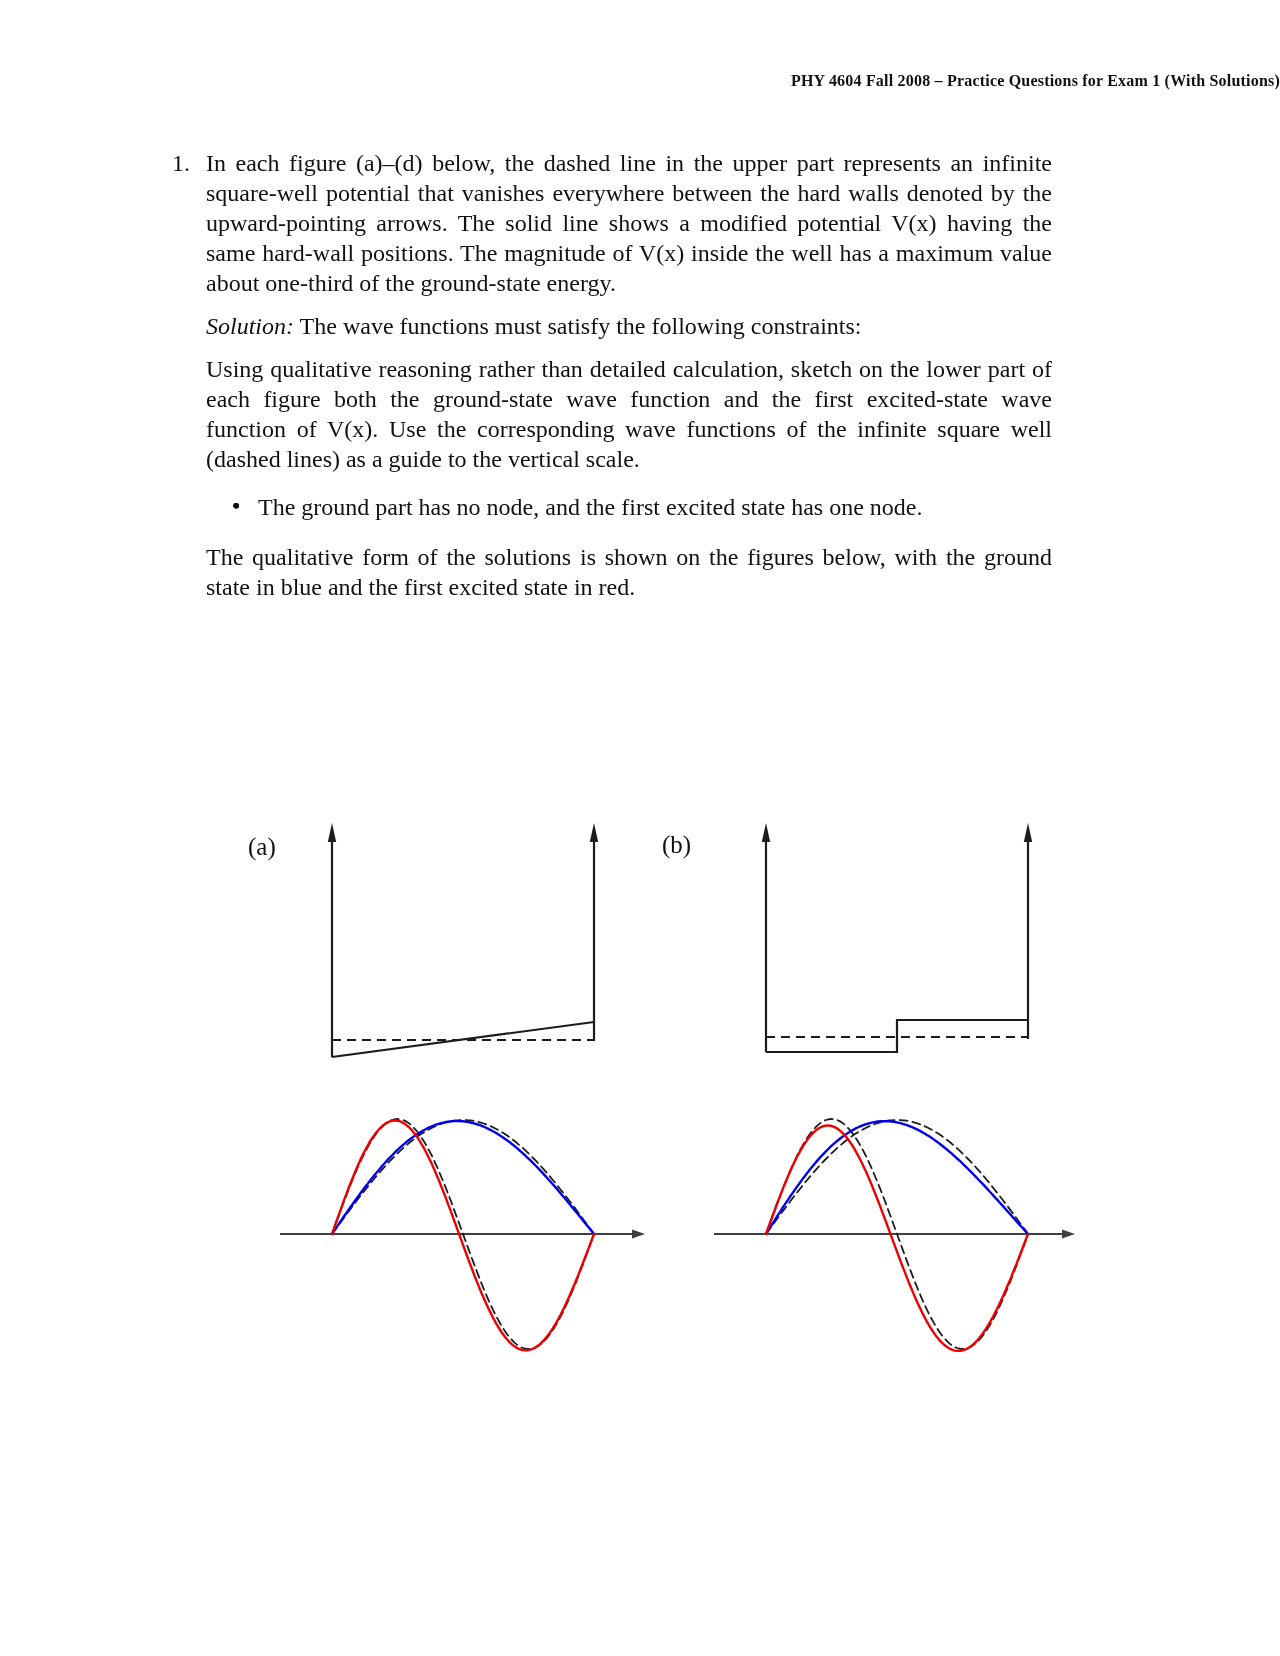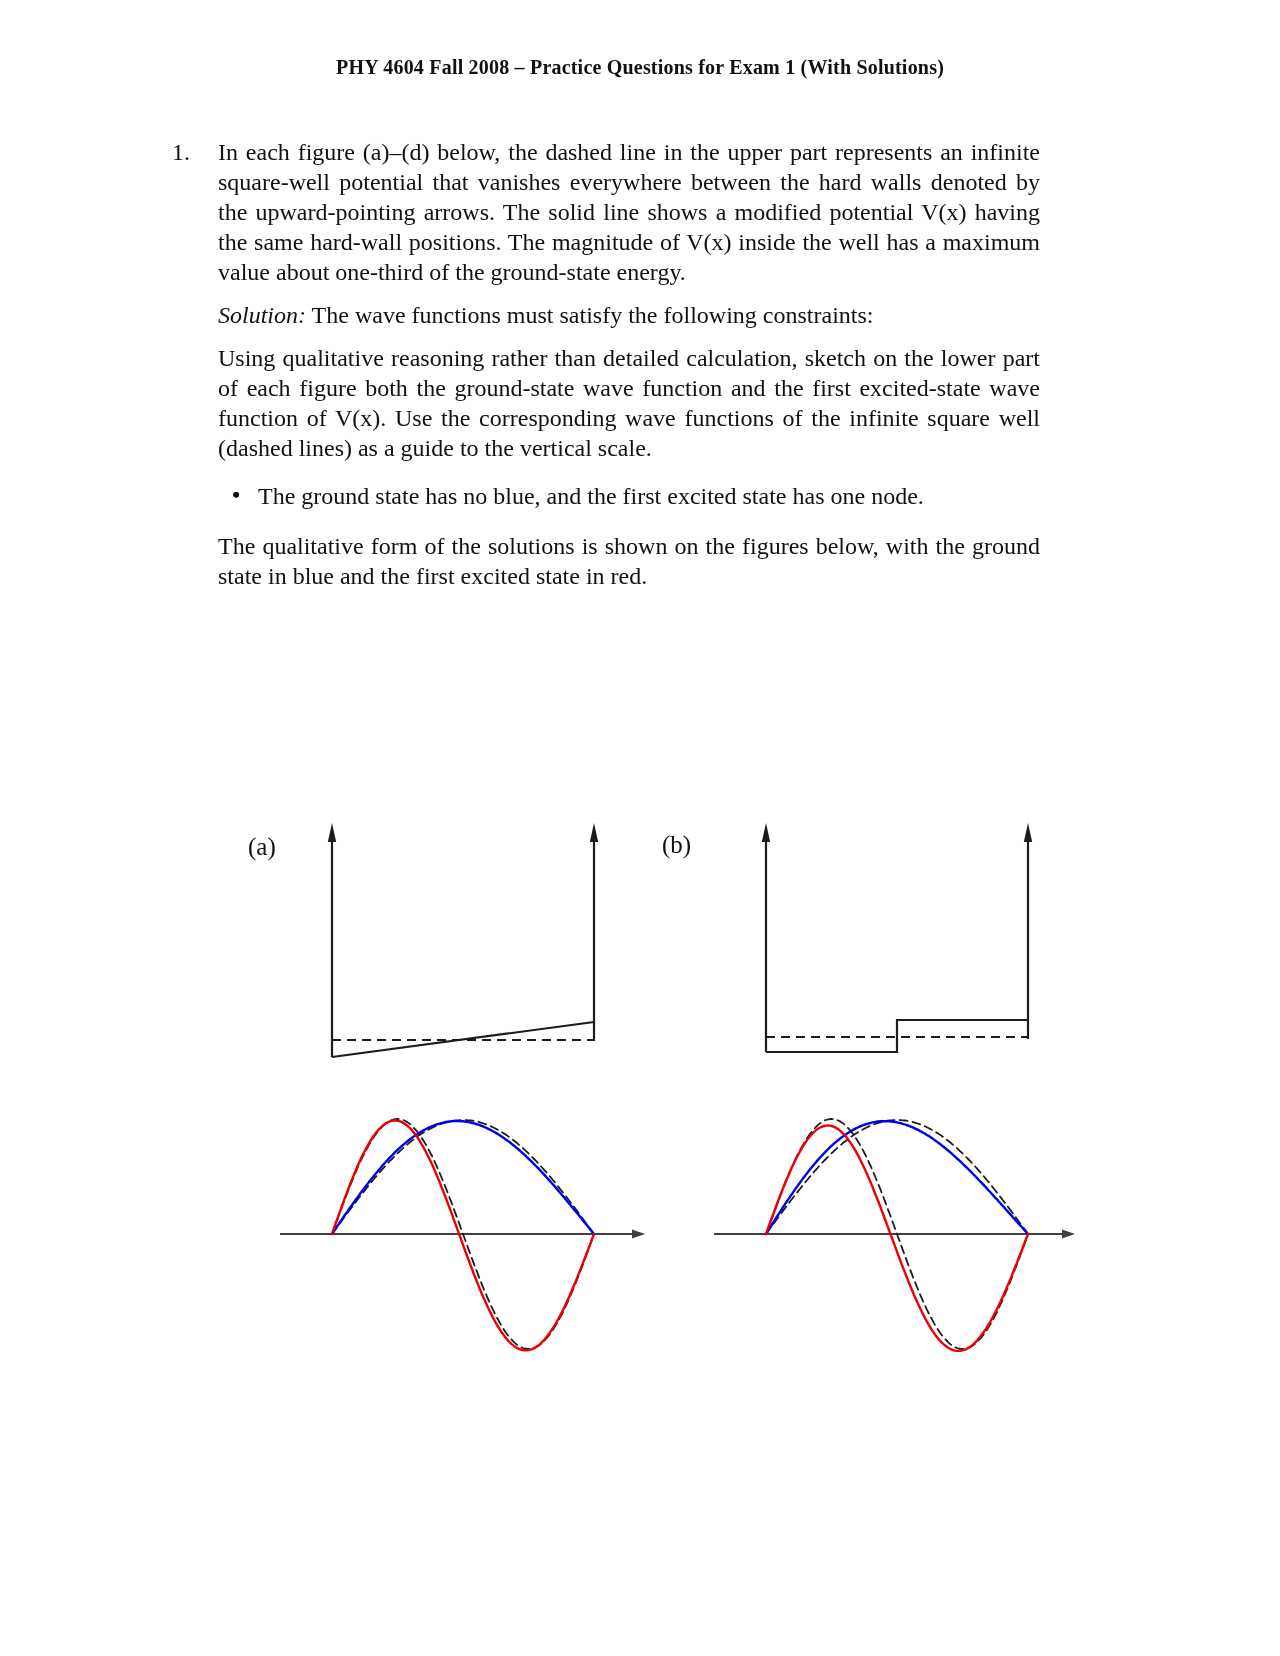--- a/index.html
+++ b/index.html
@@ -9,44 +9,44 @@
   }
   body {
     position: relative;
     width: 1280px;
     height: 1656px;
     font-family: "Liberation Serif", serif;
     color: #111111;
     overflow: hidden;
   }
   .doc-title {
-    padding-top: 56px;
-    text-align: center;
-    font-size: 20px;
+    padding-top: 72px;
+    text-align: right;
+    font-size: 16px;
     font-weight: bold;
     letter-spacing: 0.2px;
   }
   .item {
     position: relative;
     margin: 58px 0 0 172px;
     width: 884px;
     font-size: 24px;
     line-height: 30px;
     text-align: justify;
   }
   .item-no {
     position: absolute;
     left: 0;
     top: 0;
   }
   .item-body {
     margin-left: 30px;
   }
   .item-body p {
-    margin: 13px 16px;
+    margin: 13px 4px;
   }
   .solution-label {
     font-style: italic;
   }
   ul.constraints {
     list-style: none;
     margin: 18px 0 20px 0;
     padding: 0;
   }
   ul.constraints li {
@@ -81,21 +81,21 @@
 
 <div class="item">
   <span class="item-no">1.</span>
   <div class="item-body">
     <p>In each figure (a)–(d) below, the dashed line in the upper part represents an infinite square-well potential that vanishes everywhere between the hard walls denoted by the upward-pointing arrows. The solid line shows a modified potential V(x) having the same hard-wall positions. The magnitude of V(x) inside the well has a maximum value about one-third of the ground-state energy.</p>
     <p><span class="solution-label">Solution:</span> <span>The wave functions must satisfy the following constraints:</span></p>
     <p>Using qualitative reasoning rather than detailed calculation, sketch on the lower part of each figure both the ground-state wave function and the first excited-state wave function of V(x). Use the corresponding wave functions of the infinite square well (dashed lines) as a guide to the vertical scale.</p>
     <ul class="constraints">
       <li><span class="bullet-dot">•</span></li>
       <li><span class="bullet-dot">•</span></li>
-      <li><span class="bullet-dot">•</span><span>The ground state has no blue, and the first excited state has one node.</span></li>
+      <li><span class="bullet-dot">•</span><span>The ground part has no node, and the first excited state has one node.</span></li>
     </ul>
     <p>The qualitative form of the solutions is shown on the figures below, with the ground state in blue and the first excited state in red.</p>
   </div>
 </div>
 
 <div class="fig fig-a">
   <span class="fig-label">(a)</span>
   <svg id="svg-a" width="440" height="565">
       <line x1="92" y1="225" x2="354" y2="225" stroke="#1c1c1c" stroke-width="1.8" stroke-dasharray="9 6"></line>
       <polyline points="92,242 354,207" fill="none" stroke="#1c1c1c" stroke-width="2.2"></polyline>

